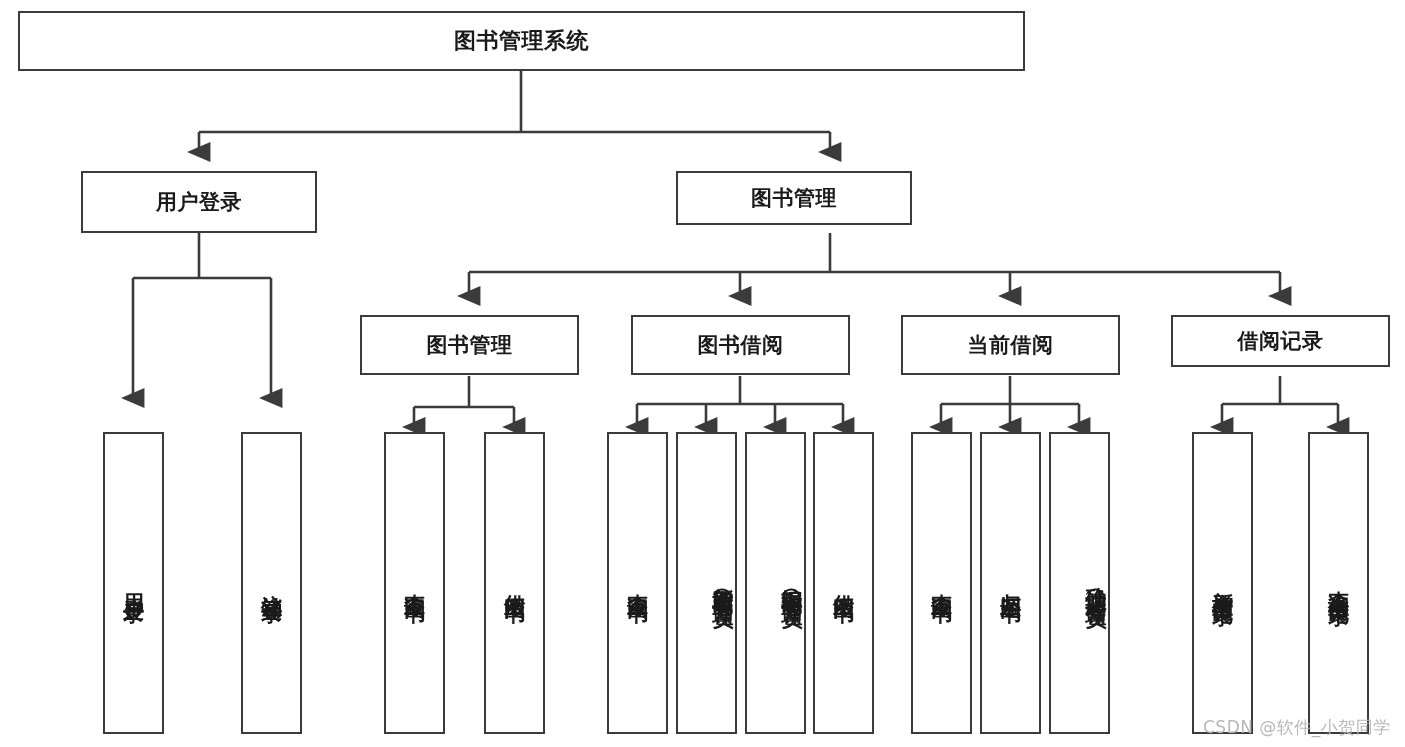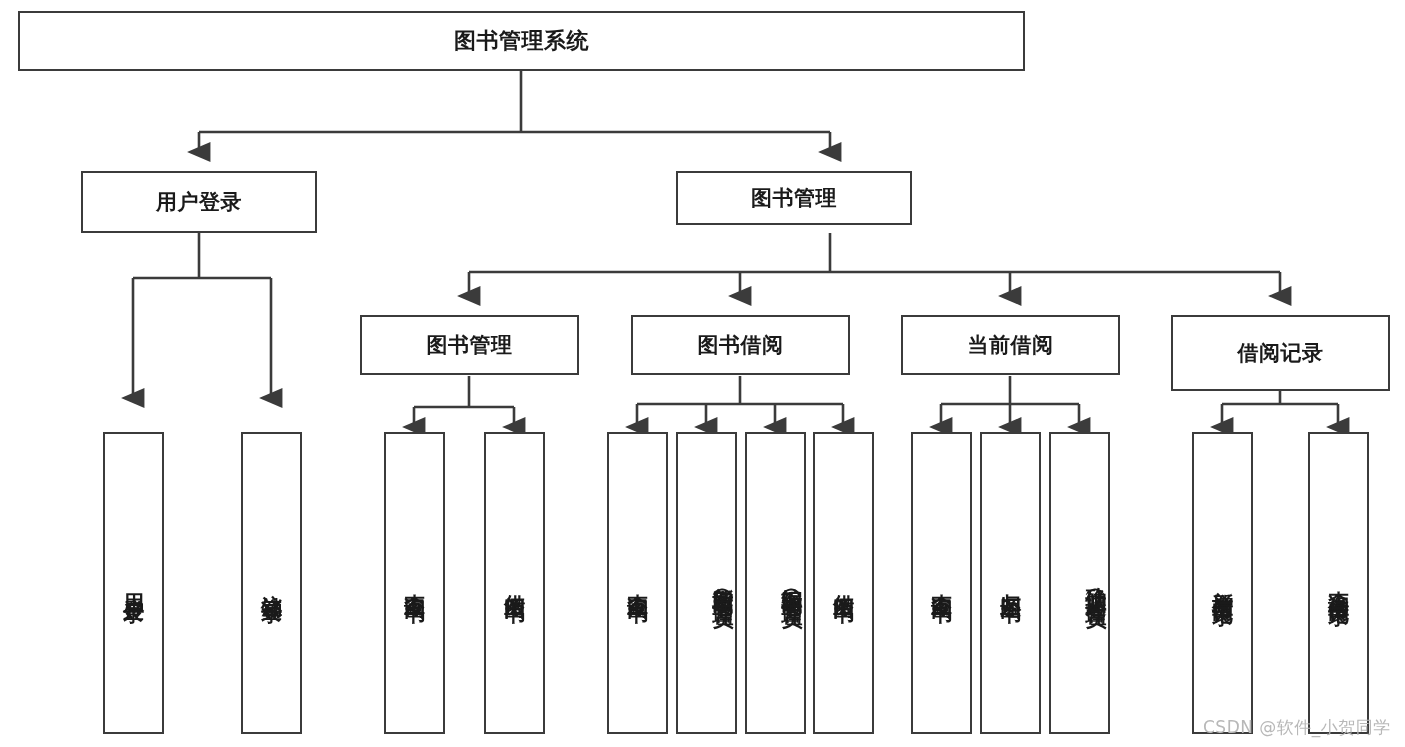--- a/index.html
+++ b/index.html
@@ -128,21 +128,21 @@
   </svg>
 
   <div class="node horiz root" style="left:18px; top:11px; width:1007px; height:60px;">图书管理系统</div>
 
   <div class="node horiz" style="left:81px; top:171px; width:236px; height:62px;">用户登录</div>
   <div class="node horiz" style="left:676px; top:171px; width:236px; height:54px;">图书管理</div>
 
   <div class="node horiz" style="left:360px; top:315px; width:219px; height:60px;">图书管理</div>
   <div class="node horiz" style="left:631px; top:315px; width:219px; height:60px;">图书借阅</div>
   <div class="node horiz" style="left:901px; top:315px; width:219px; height:60px;">当前借阅</div>
-  <div class="node horiz" style="left:1171px; top:315px; width:219px; height:76px;">借阅记录</div>
+  <div class="node horiz" style="left:1171px; top:315px; width:219px; height:52px;">借阅记录</div>
 
   <div class="node vert" style="left:103px; top:432px; width:61px; height:302px;">
     <span class="vtext">用户登录</span>
   </div>
   <div class="node vert" style="left:241px; top:432px; width:61px; height:302px;">
     <span class="vtext">注销登录</span>
   </div>
 
   <div class="node vert" style="left:384px; top:432px; width:61px; height:302px;">
     <span class="vtext">查询图书</span>

